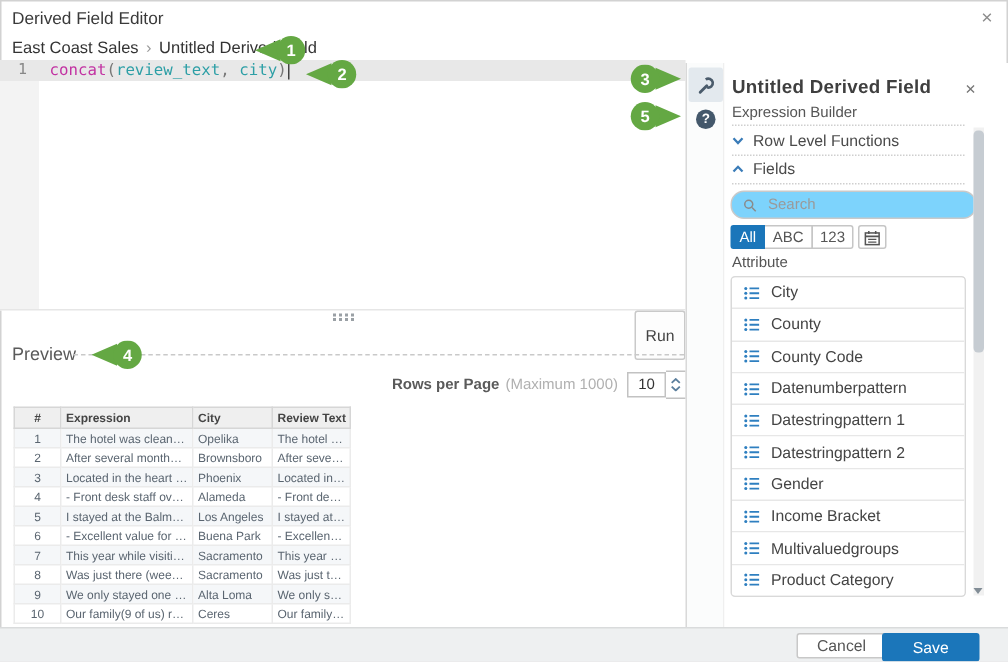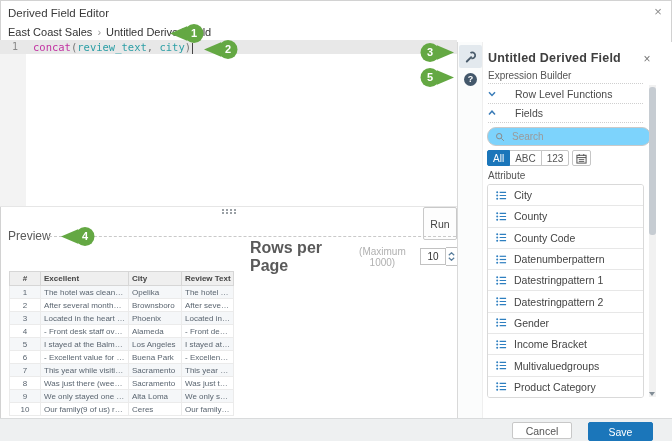--- a/index.html
+++ b/index.html
@@ -27,21 +27,21 @@
   .resize-handle{position:absolute;left:222px;top:209px;width:16px;height:6px;}
   .dots{display:block;width:2px;height:2px;background:#9aa0a5;
         box-shadow:4px 0 #9aa0a5,8px 0 #9aa0a5,12px 0 #9aa0a5,0 3px #9aa0a5,4px 3px #9aa0a5,8px 3px #9aa0a5,12px 3px #9aa0a5;}
   .run-btn{position:absolute;left:423px;top:207px;width:34px;height:33px;background:#fdfdfd;
            border:1px solid #c9c9c9;border-radius:2px;font:10.5px "Liberation Sans",sans-serif;color:#444;cursor:pointer;}
 
   
   .preview-title{position:absolute;left:8px;top:229px;font-size:12px;color:#5a5a5a;}
   .preview-sep{position:absolute;left:49px;top:236px;width:407px;border-top:1px dashed #c9c9c9;}
   .rpp{position:absolute;left:250px;top:247px;width:208px;height:19px;display:flex;align-items:center;justify-content:flex-end;}
-  .rpp-label{font-size:16px;font-weight:bold;color:#5a5a5a;}
+  .rpp-label{font-size:10px;font-weight:bold;color:#5a5a5a;}
   .rpp-hint{font-size:10px;color:#b0b0b0;margin:0 6px 0 4px;text-align:center;}
   .rpp-input{width:24px;height:15px;border:1px solid #c2c2c2;font:10px "Liberation Sans",sans-serif;color:#333;text-align:center;padding:0;}
   .stepper{width:13px;height:17px;border:1px solid #c2c2c2;border-left:none;display:flex;flex-direction:column;align-items:center;justify-content:center;gap:1px;background:#fff;}
   .step{display:flex;cursor:pointer;line-height:0;}
 
   table.ptable{position:absolute;left:9px;top:271px;width:224px;border-collapse:collapse;table-layout:fixed;
                border:1px solid #d4d4d4;font-size:8px;}
   .ptable th{background:#efefef;color:#444;font-weight:bold;height:13px;border:1px solid #d6d6d6;
              text-align:left;padding:0 3px;overflow:hidden;white-space:nowrap;}
   .ptable td{height:12px;border:1px solid #ebebeb;color:#5a6570;padding:0 3px;overflow:hidden;
@@ -57,21 +57,21 @@
   .tool-help{position:absolute;left:6px;top:31px;width:13px;height:13px;border-radius:50%;background:var(--help-icon-bg);
              color:#fff;font-size:9px;font-weight:bold;line-height:13px;text-align:center;cursor:pointer;}
 
   
   .panel{position:absolute;left:483px;top:42px;width:189px;height:376px;background:#fff;}
   .panel-title{position:absolute;left:5px;top:9px;font-size:12.5px;font-weight:600;color:#3f3f3f;letter-spacing:.2px;}
   .panel-close{position:absolute;left:158px;top:10px;font-size:12px;color:#777;cursor:pointer;width:12px;text-align:center;}
   .panel-sub{position:absolute;left:5px;top:28px;font-size:10px;color:#555;}
   .dotsep{position:absolute;left:5px;width:155px;border-top:1px dotted #cfcfcf;}
   .sep1{top:41px;} .sep2{top:61px;} .sep3{top:80px;}
-  .section{position:absolute;left:5px;height:16px;display:flex;align-items:center;gap:19px;
+  .section{position:absolute;left:5px;height:16px;display:flex;align-items:center;gap:6px;
            font-size:10.5px;color:#4a4a4a;cursor:pointer;}
   .sec1{top:44px;} .sec2{top:63px;}
   .search-box{position:absolute;left:4px;top:85px;width:155px;height:17px;border:1px solid #c9c9c9;border-radius:9px;
               display:flex;align-items:center;padding-left:7px;gap:5px;background:#7dd3fc;}
   .search-box input{border:none;outline:none;font:10px "Liberation Sans",sans-serif;color:#444;width:110px;background:transparent;}
   .search-box input::placeholder{color:#9a9a9a;}
   .filters{position:absolute;left:4px;top:108px;height:16px;display:flex;align-items:stretch;}
   .fbtn{border:1px solid #c6c6c6;background:#fff;color:#555;font:10px "Liberation Sans",sans-serif;
         padding:0 5px;margin-left:-1px;cursor:pointer;display:flex;align-items:center;}
   .fbtn.first{margin-left:0;border-radius:2px 0 0 2px;}
@@ -85,21 +85,21 @@
               font-size:10.5px;color:#444;cursor:pointer;background:#fff;}
   .field-item:last-child{border-bottom:none;}
 
   .sb{position:absolute;left:166px;top:43px;width:7px;height:312px;background:#f1f1f1;}
   .sb-thumb{position:absolute;left:0;top:2px;width:7px;height:148px;background:#c6ccd2;border-radius:3px;cursor:pointer;}
   .sb-arrow{position:absolute;left:0;bottom:1px;width:0;height:0;border-left:3.5px solid transparent;
             border-right:3.5px solid transparent;border-top:4px solid #828d96;cursor:pointer;}
 
   
   .footer{position:absolute;left:0;top:418px;width:672px;height:23px;background:#eef0f1;border-top:1px solid #d9dbdc;box-sizing:border-box;}
-  .btn-cancel{position:absolute;left:512px;top:3px;width:60px;height:17px;background:#fff;border:1px solid #c8c8c8;
+  .btn-cancel{position:absolute;left:531px;top:3px;width:60px;height:17px;background:#fff;border:1px solid #c8c8c8;
               border-radius:2px;font:10.5px "Liberation Sans",sans-serif;color:#555;cursor:pointer;}
   .btn-save{position:absolute;left:588px;top:3px;width:65px;height:19px;background:var(--accent-blue);border:1px solid var(--accent-blue);
             border-radius:2px;font:10.5px "Liberation Sans",sans-serif;color:#fff;cursor:pointer;}
 
   
   .badge{position:absolute;z-index:5;}
   .badge-shape{fill:var(--badge-green);}
   .badge-num{fill:#fff;font:bold 11px "Liberation Sans",sans-serif;}
 </style>
 </head>
@@ -150,21 +150,21 @@
   <table class="ptable">
     <colgroup>
         <col style="width:31px">
         <col style="width:88px">
         <col style="width:53px">
         <col style="width:52px">
       </colgroup>
     <thead>
       <tr>
         <th class="c-num">#</th>
-        <th>Excellent</th>
+        <th>Expression</th>
         <th>City</th>
         <th>Review Text</th>
       </tr>
     </thead>
     <tbody>
         <tr>
       <td class="c-num">1</td>
       <td>The hotel was clean and...</td>
       <td>Opelika</td>
       <td>The hotel wa...</td>

